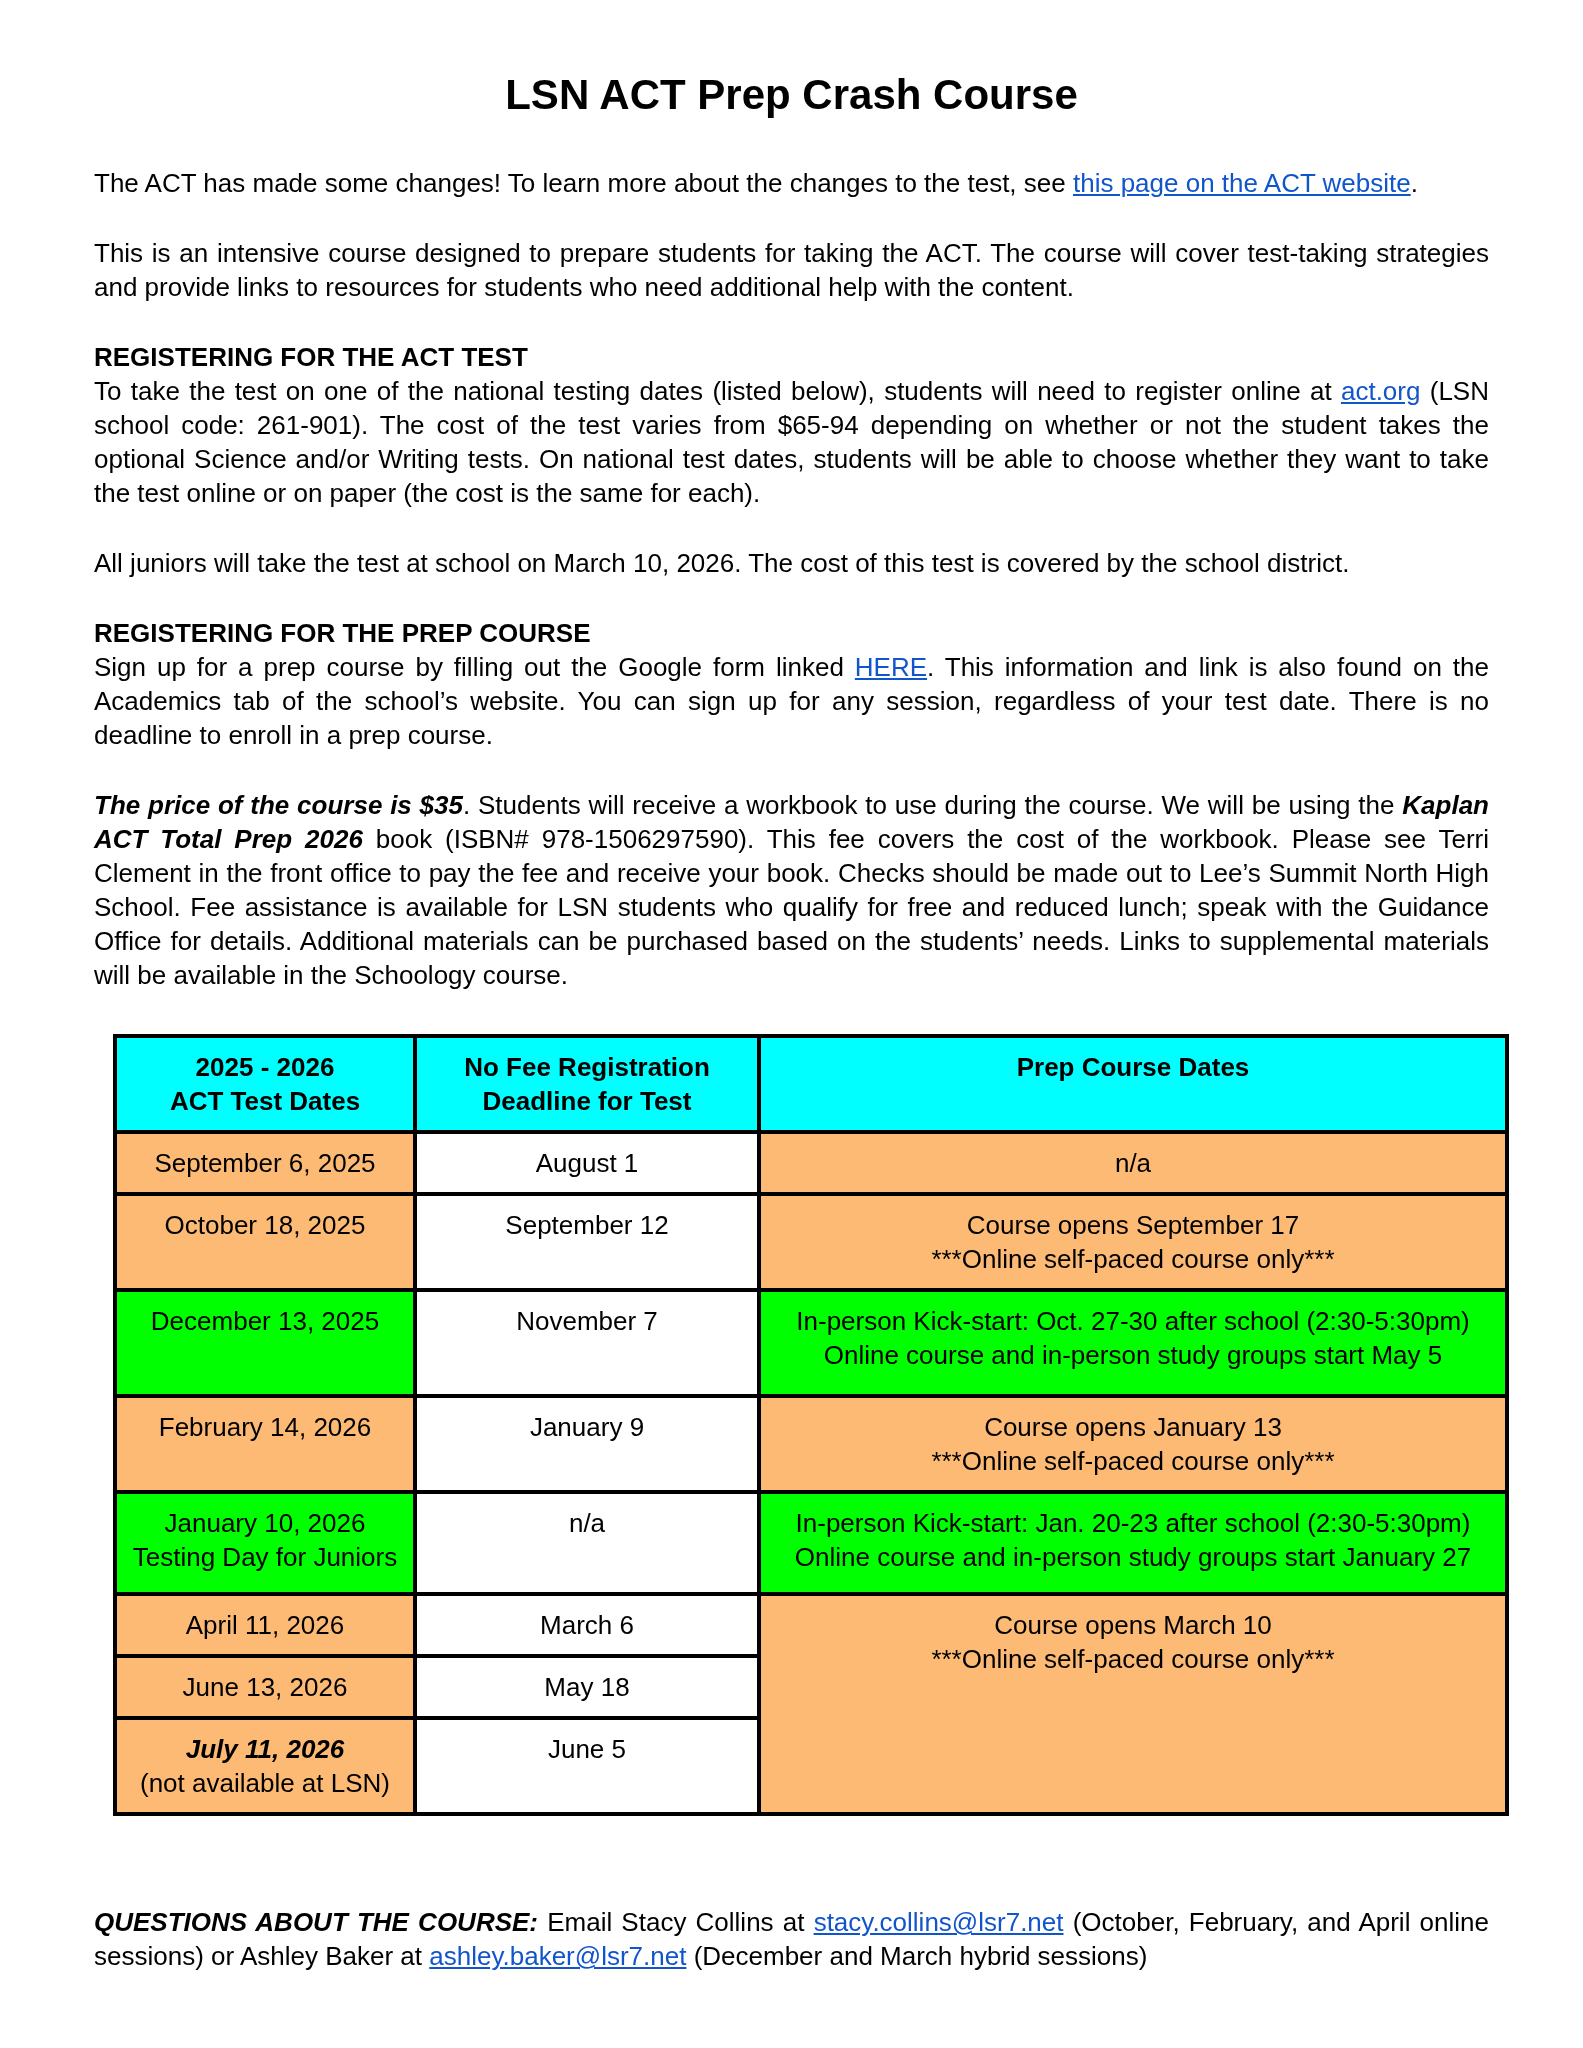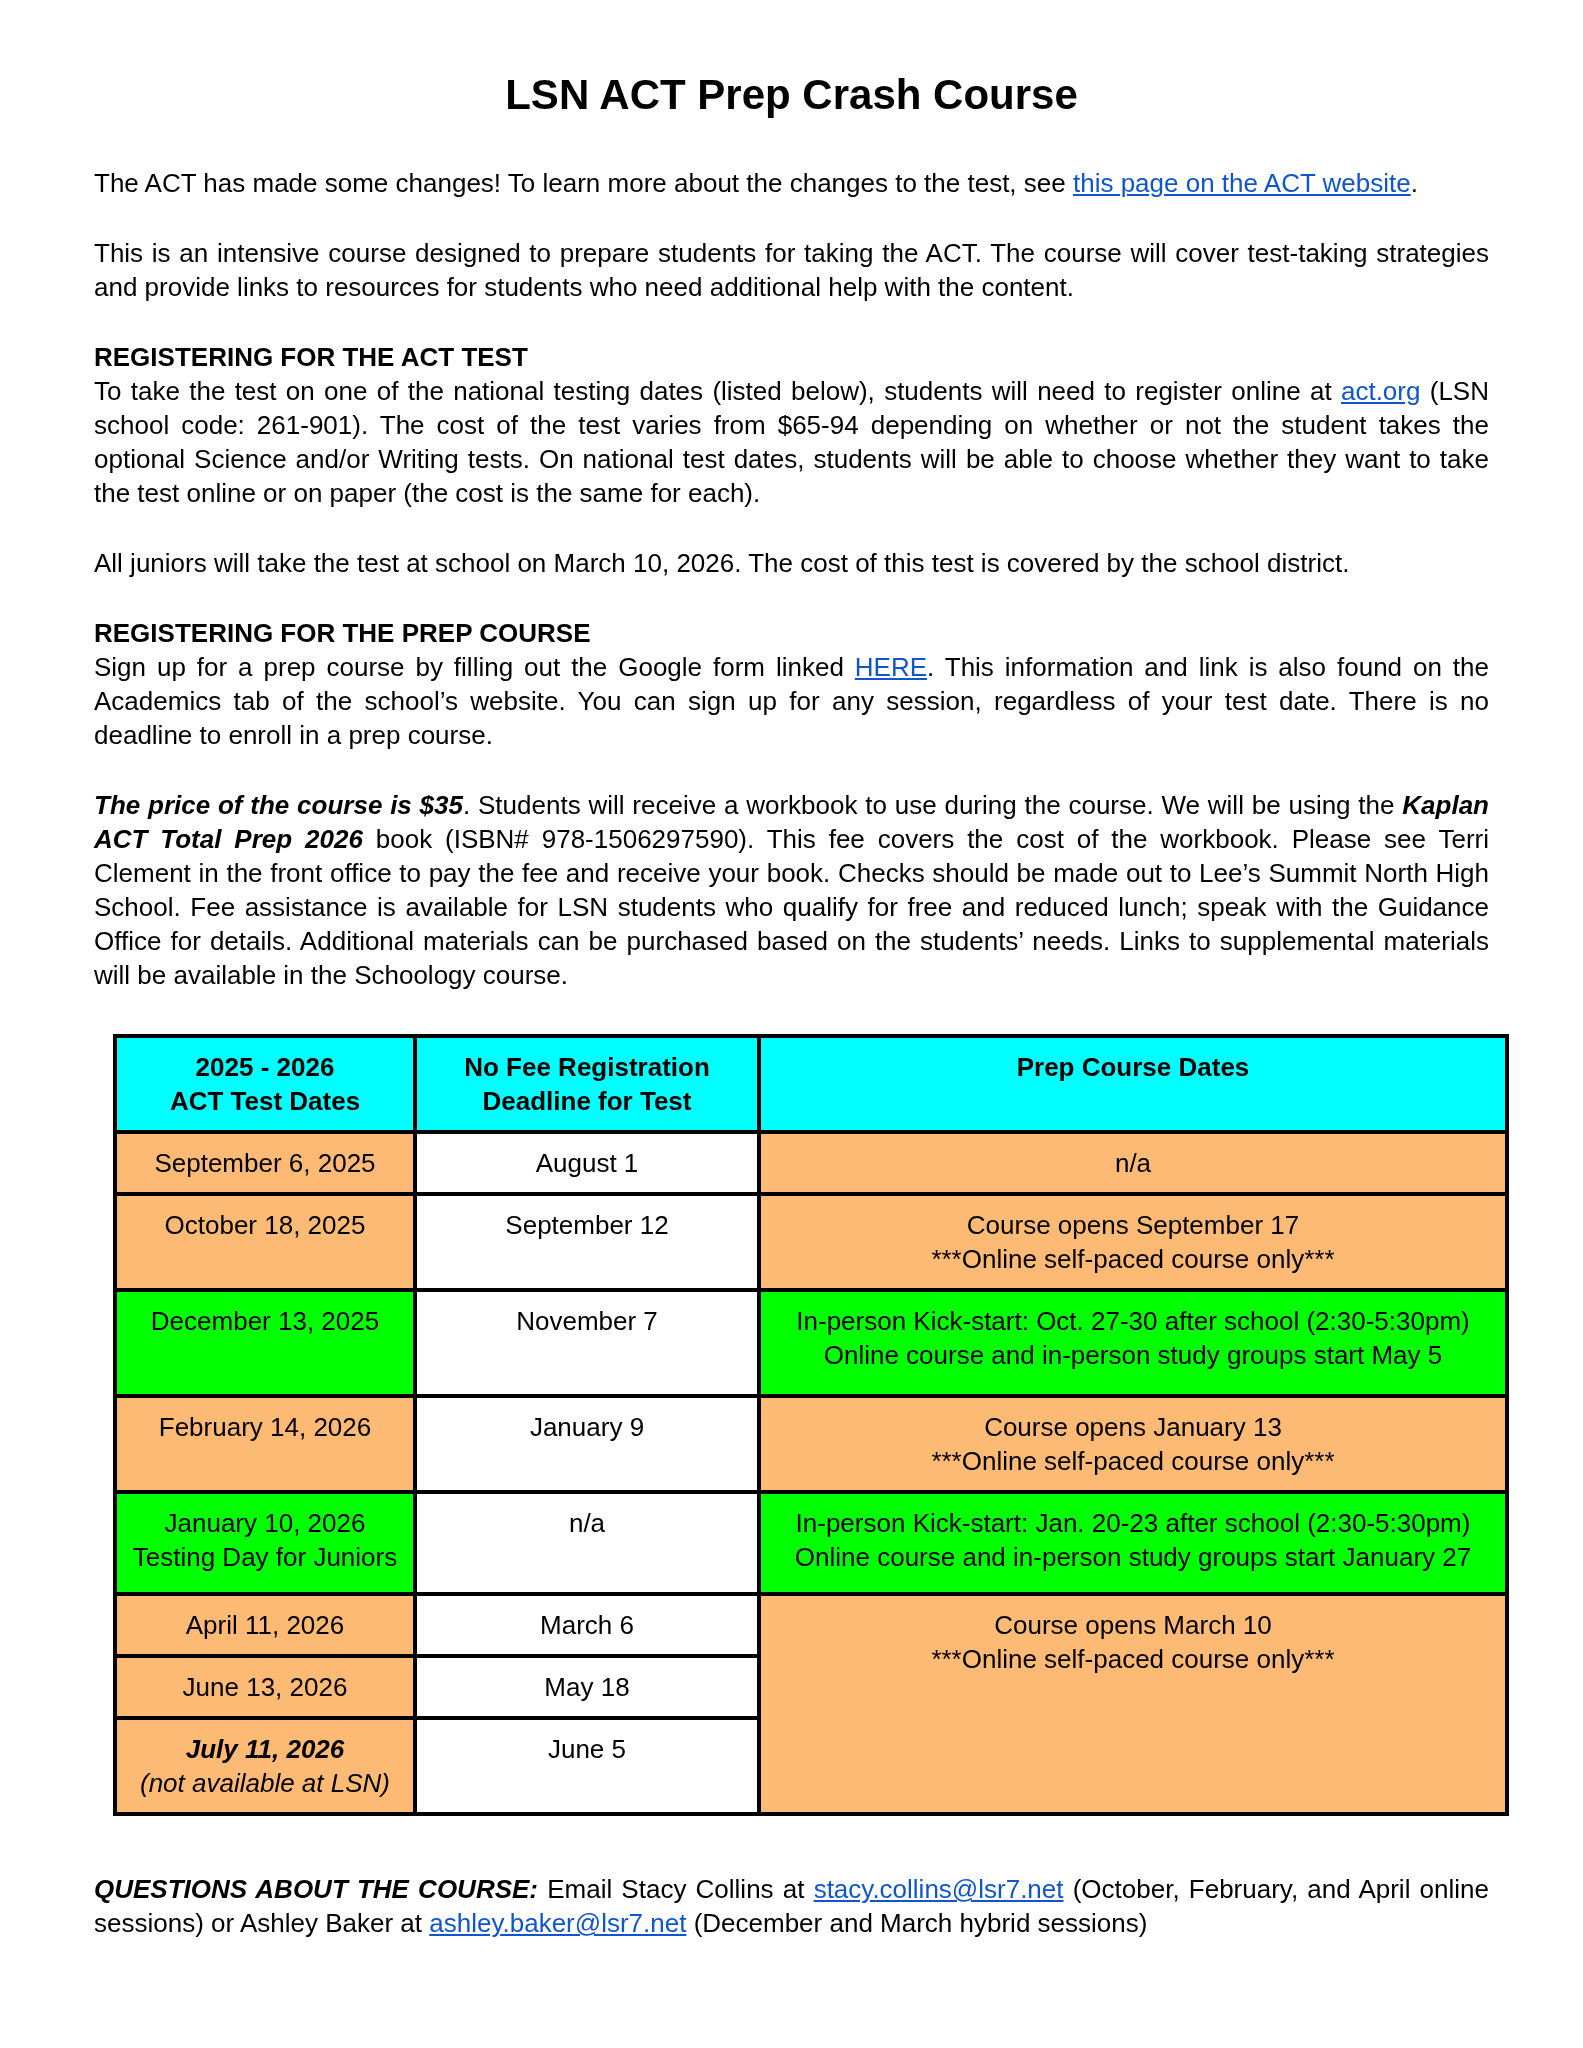--- a/index.html
+++ b/index.html
@@ -46,31 +46,31 @@
     font-weight: normal;
   }
   .schedule th { font-weight: bold; }
   .bg-cyan   { background: #00ffff; }
   .bg-yellow { background: #fdba74; }
   .bg-green  { background: #00ff00; }
   .bg-white  { background: #ffffff; }
   .cell-left { text-align: left; }
   .bold { font-weight: bold; }
   .bold-italic { font-weight: bold; font-style: italic; }
-  .italic { font-style: italic; }
+  .italic { }
   tr.r-hdr  { height: 92px; }
   tr.r-sep  { height: 58px; }
   tr.r-oct  { height: 88px; }
   tr.r-dec  { height: 106px; }
   tr.r-feb  { height: 88px; }
   tr.r-mar  { height: 102px; }
   tr.r-apr  { height: 56px; }
   tr.r-jun  { height: 56px; }
   tr.r-jul  { height: 84px; }
-  .questions { margin-top: 56px; margin-bottom: 0; }
+  .questions { margin-top: 89px; margin-bottom: 0; }
 </style>
 </head>
 <body>
 
 <div class="page">
 
   <h1 class="doc-title">LSN ACT Prep Crash Course</h1>
 
   <p class="para"><span class="seg-plain">The ACT has made some changes! To learn more about the changes to the test, see </span><a class="seg-link" href="#">this page on the ACT website</a><span class="seg-plain">.</span></p>
 

